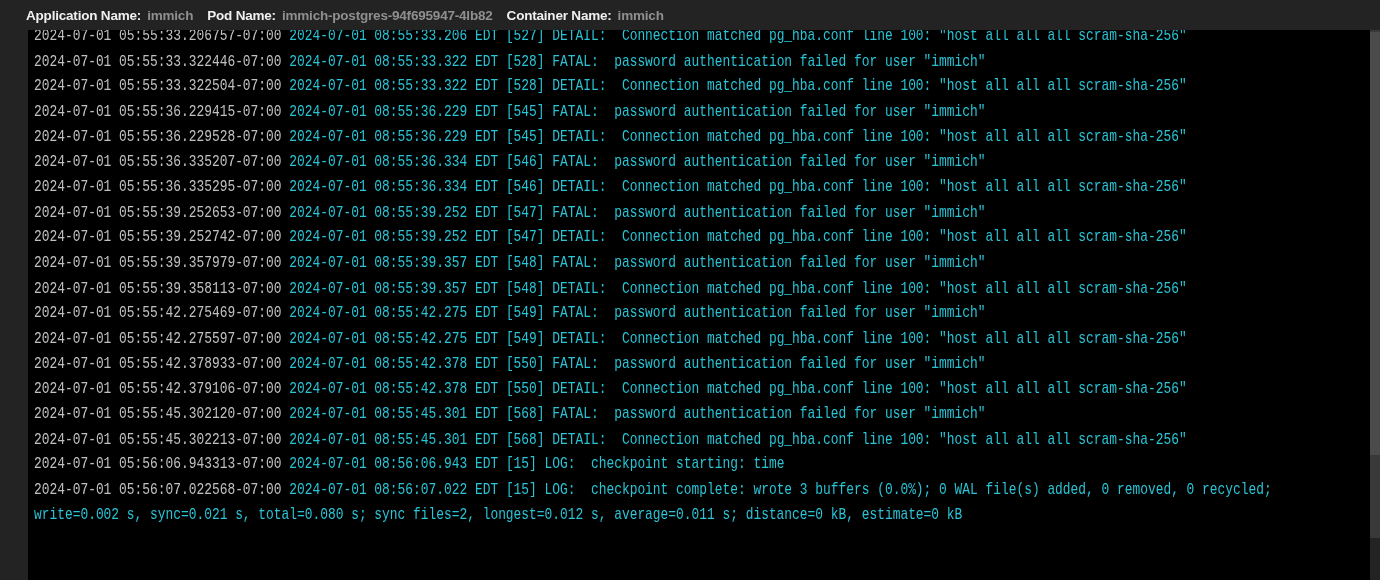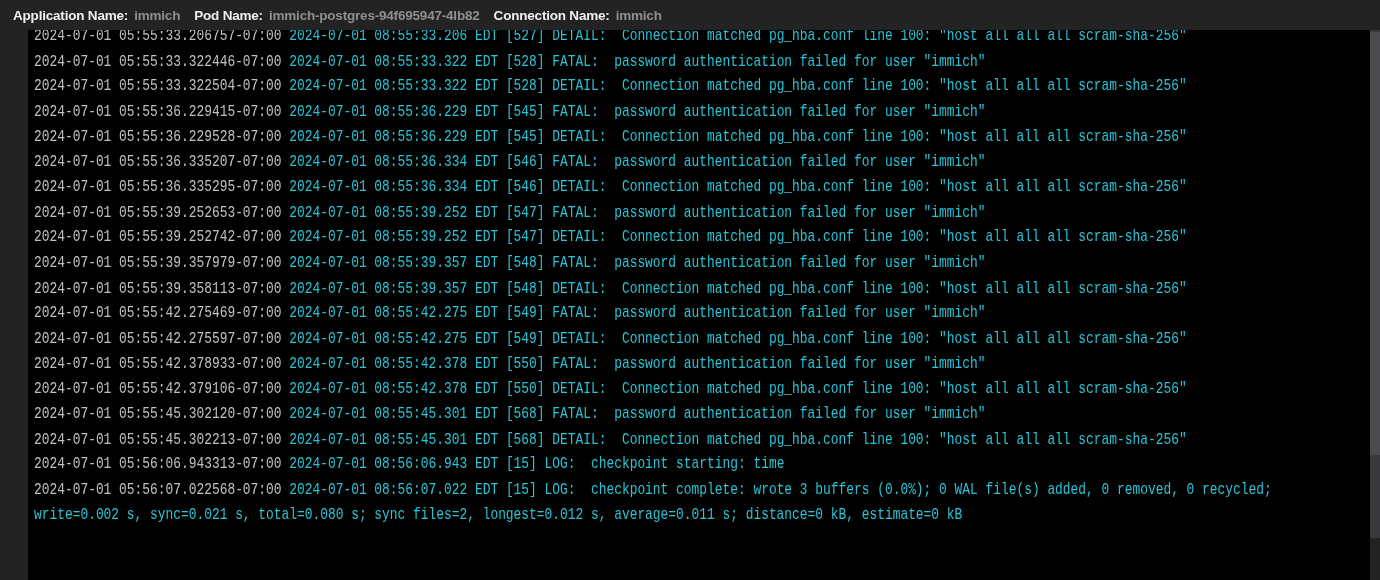--- a/index.html
+++ b/index.html
@@ -8,21 +8,21 @@
     background: var(--page-bg, #232323);
     overflow: hidden;
     font-family: "Liberation Sans", sans-serif;
   }
   .stage { position: relative; width: 1380px; height: 580px; }
 
   
   .header-bar {
     position: absolute; left: 0; top: 0; width: 1380px; height: 30px;
     display: flex; align-items: center;
-    padding-left: 13px;
+    padding-left: 26px;
     background: var(--page-bg, #232323);
     font-size: 13.5px; letter-spacing: -0.2px;
     white-space: nowrap;
   }
   .header-bar .lbl { font-weight: bold; color: var(--header-label, #f0f0f0); margin-right: 6px; }
   .header-bar .val { font-weight: bold; color: var(--header-value, #8f8f8f); margin-right: 14px; }
 
   
   .log-panel {
     position: absolute; left: 28px; top: 30px;
@@ -62,21 +62,21 @@
 </head>
 <body>
 
 <div class="stage">
 
   <div class="header-bar">
     <span class="lbl">Application Name:</span>
     <span class="val">immich</span>
     <span class="lbl">Pod Name:</span>
     <span class="val">immich-postgres-94f695947-4lb82</span>
-    <span class="lbl">Connection Name:</span>
+    <span class="lbl">Container Name:</span>
     <span class="val">immich</span>
   </div>
 
   <div class="log-panel">
     <div class="log-scale">
         <div class="log-row"><span class="ts">2024-07-01 05:55:33.206757-07:00</span><span class="msg"> 2024-07-01 08:55:33.206 EDT [527] DETAIL:  Connection matched pg_hba.conf line 100: "host all all all scram-sha-256"</span></div>
         <div class="log-row"><span class="ts">2024-07-01 05:55:33.322446-07:00</span><span class="msg"> 2024-07-01 08:55:33.322 EDT [528] FATAL:  password authentication failed for user "immich"</span></div>
         <div class="log-row"><span class="ts">2024-07-01 05:55:33.322504-07:00</span><span class="msg"> 2024-07-01 08:55:33.322 EDT [528] DETAIL:  Connection matched pg_hba.conf line 100: "host all all all scram-sha-256"</span></div>
         <div class="log-row"><span class="ts">2024-07-01 05:55:36.229415-07:00</span><span class="msg"> 2024-07-01 08:55:36.229 EDT [545] FATAL:  password authentication failed for user "immich"</span></div>
         <div class="log-row"><span class="ts">2024-07-01 05:55:36.229528-07:00</span><span class="msg"> 2024-07-01 08:55:36.229 EDT [545] DETAIL:  Connection matched pg_hba.conf line 100: "host all all all scram-sha-256"</span></div>

